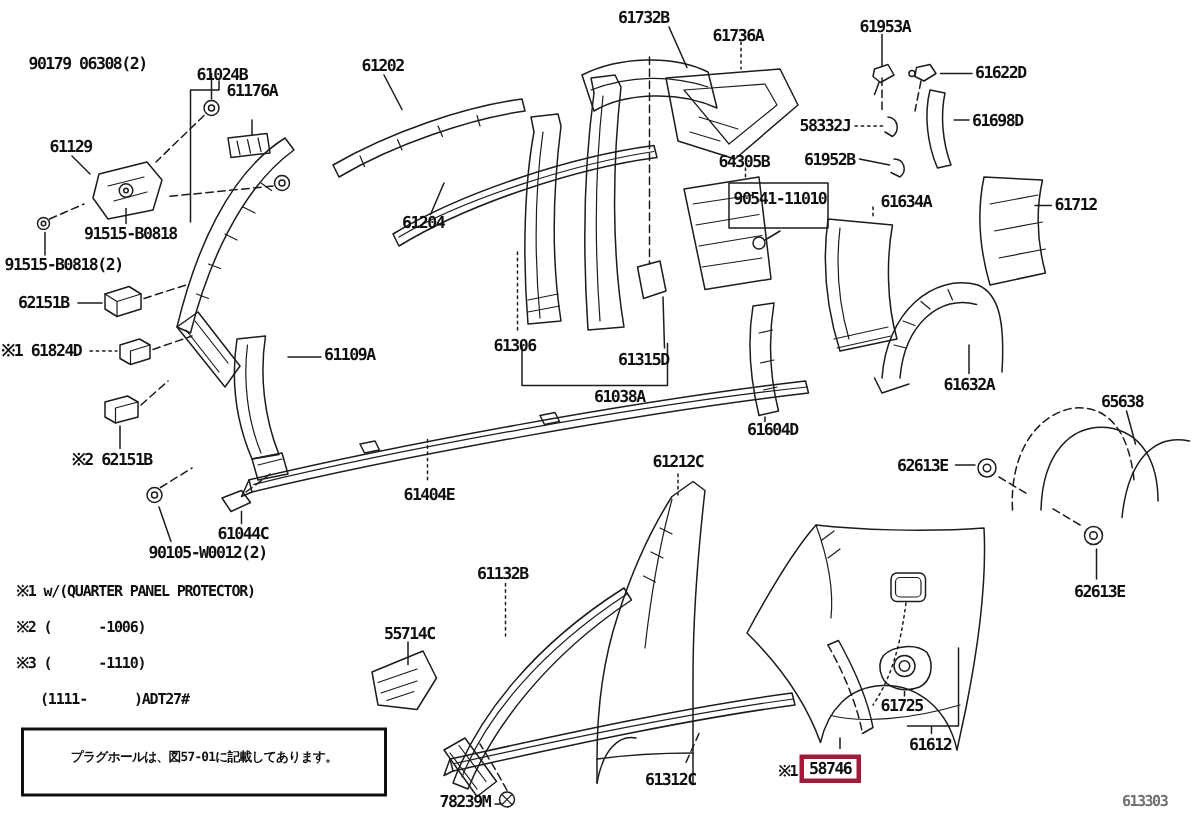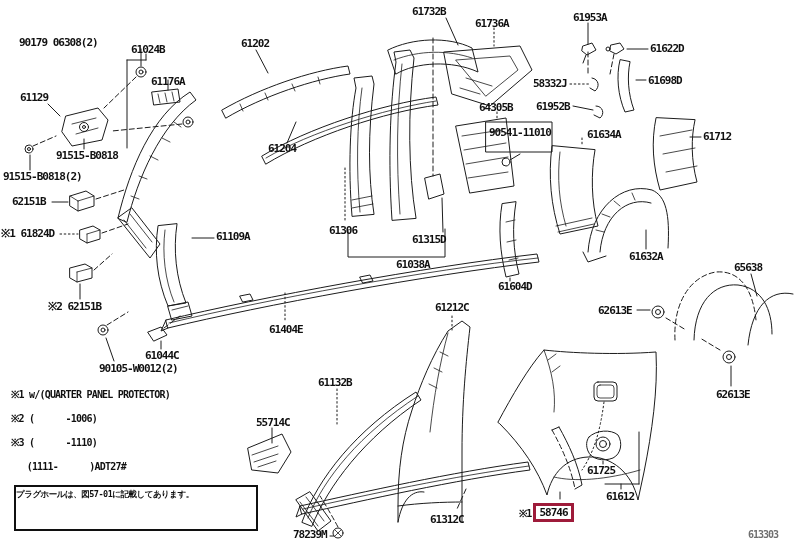--- a/index.html
+++ b/index.html
@@ -8,22 +8,22 @@
   #art{position:absolute;left:0;top:0;}
   .s{stroke:#1c1c1c;fill:none;stroke-width:1;stroke-linecap:round;stroke-linejoin:round;}
   .hatch{stroke-width:.8;}
   .dash{stroke-dasharray:5 3;}
   .dot{stroke-dasharray:1.6 2.6;}
   .lbl{position:absolute;font-weight:bold;font-size:11px;letter-spacing:-1px;
        color:#101010;white-space:nowrap;line-height:11px;text-align:right;}
   .notes{position:absolute;left:11px;top:389px;font-weight:bold;font-size:10px;
          letter-spacing:-0.8px;line-height:12px;color:#101010;white-space:pre;}
   .plugbox{position:absolute;left:14px;top:485px;width:244px;height:46px;border:2px solid #101010;
-           box-sizing:border-box;text-align:left;font-size:8.5px;font-weight:bold;
-           letter-spacing:-0.5px;line-height:13px;color:#101010;padding-top:1px;overflow:hidden;}
+           box-sizing:border-box;text-align:center;font-size:8.5px;font-weight:bold;
+           letter-spacing:-0.5px;line-height:13px;color:#101010;padding-top:12px;overflow:hidden;}
   .hlwrap{position:absolute;left:519px;top:503px;display:flex;align-items:center;}
   .hlmark{font-weight:bold;font-size:10px;letter-spacing:-1px;color:#101010;margin-right:2px;}
   .hlbox{border:3px solid #9e1b3a;padding:0 3px;font-weight:bold;font-size:11px;
          letter-spacing:-1px;color:#101010;background:#fff;line-height:13px;}
   .figcode{position:absolute;left:748px;top:529px;font-size:10px;letter-spacing:-1px;
            color:#6f6f6f;font-weight:bold;}
 </style>
 </head>
 <body>
 
@@ -275,22 +275,22 @@
 
   <g>
     <path class="s" d="M502,204 C498,228 500,252 506,277 L519,274 C513,250 512,227 516,202 Z"></path>
     <path class="s hatch" d="M506,222 l9,-2 M507,242 l9,-2 M509,260 l9,-2"></path>
     <path class="s" d="M510,278 V281"></path>
   </g>
 </svg>
 
 <div class="lbl" style="left:19px;top:37px">90179 06308(2)</div>
 <div class="lbl" style="left:131px;top:44px">61024B</div>
-<div class="lbl" style="left:151px;top:76px">61176A</div>
-<div class="lbl" style="left:20px;top:92px">61129</div>
+<div class="lbl" style="left:151px;top:55px">61176A</div>
+<div class="lbl" style="left:33px;top:92px">61129</div>
 <div class="lbl" style="left:56px;top:150px">91515-B0818</div>
 <div class="lbl" style="left:3px;top:171px">91515-B0818(2)</div>
 <div class="lbl" style="left:12px;top:196px">62151B</div>
 <div class="lbl" style="left:1px;top:228px">※1 61824D</div>
 <div class="lbl" style="left:48px;top:301px">※2 62151B</div>
 <div class="lbl" style="left:216px;top:231px">61109A</div>
 <div class="lbl" style="left:241px;top:38px">61202</div>
 <div class="lbl" style="left:268px;top:143px">61204</div>
 <div class="lbl" style="left:412px;top:6px">61732B</div>
 <div class="lbl" style="left:475px;top:18px">61736A</div>

